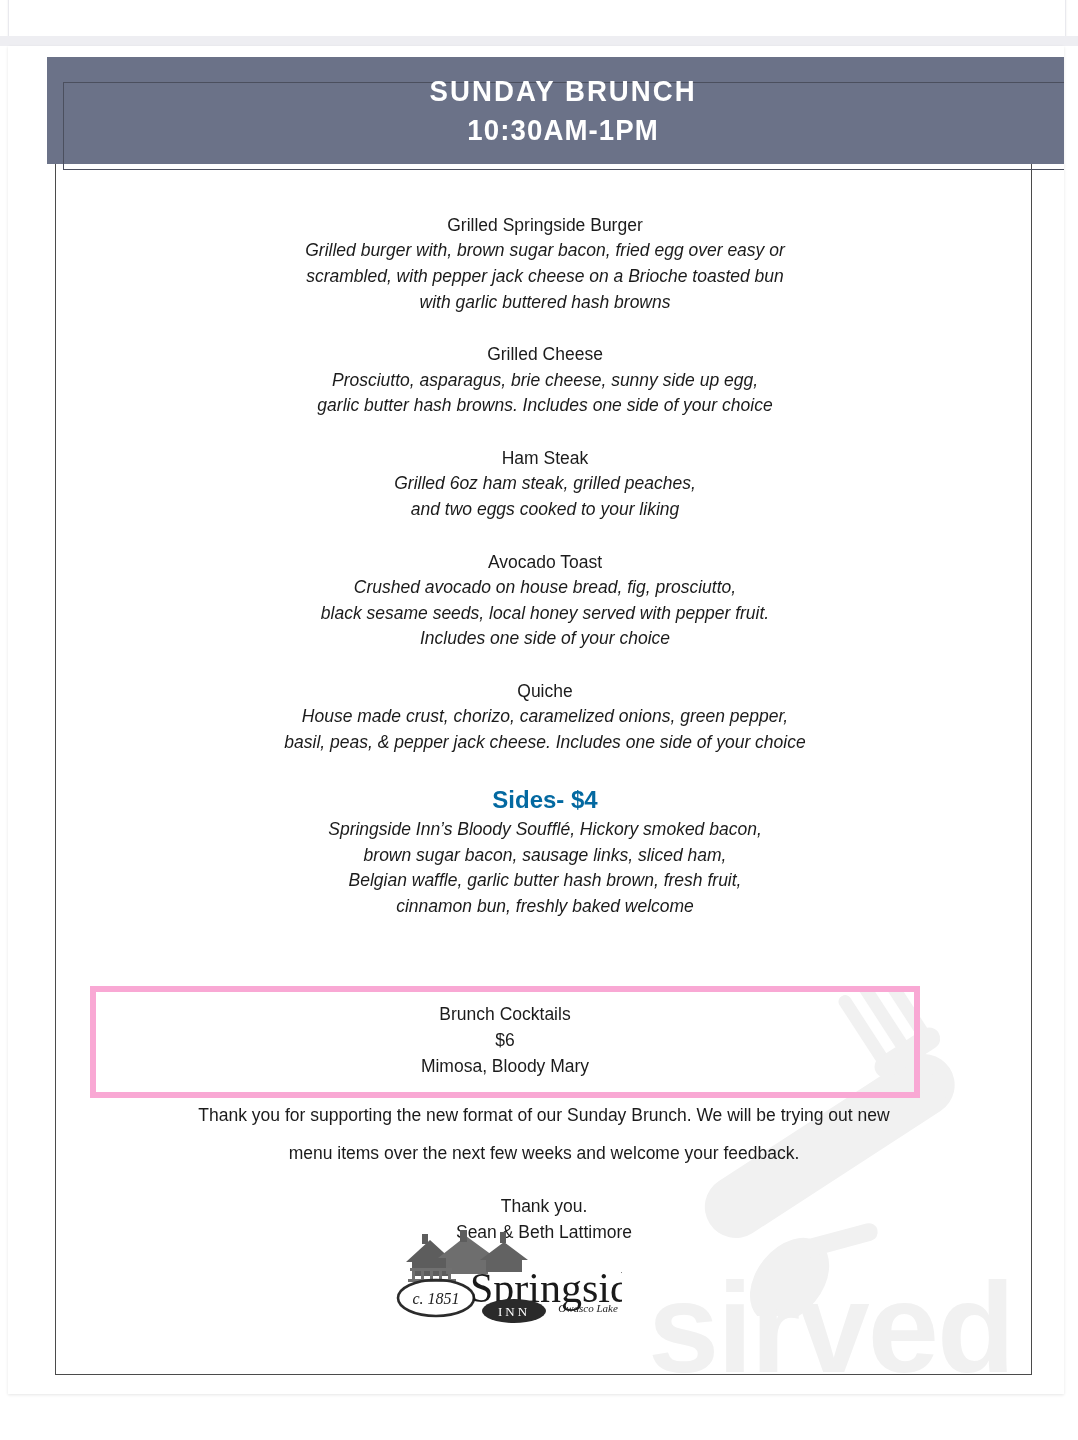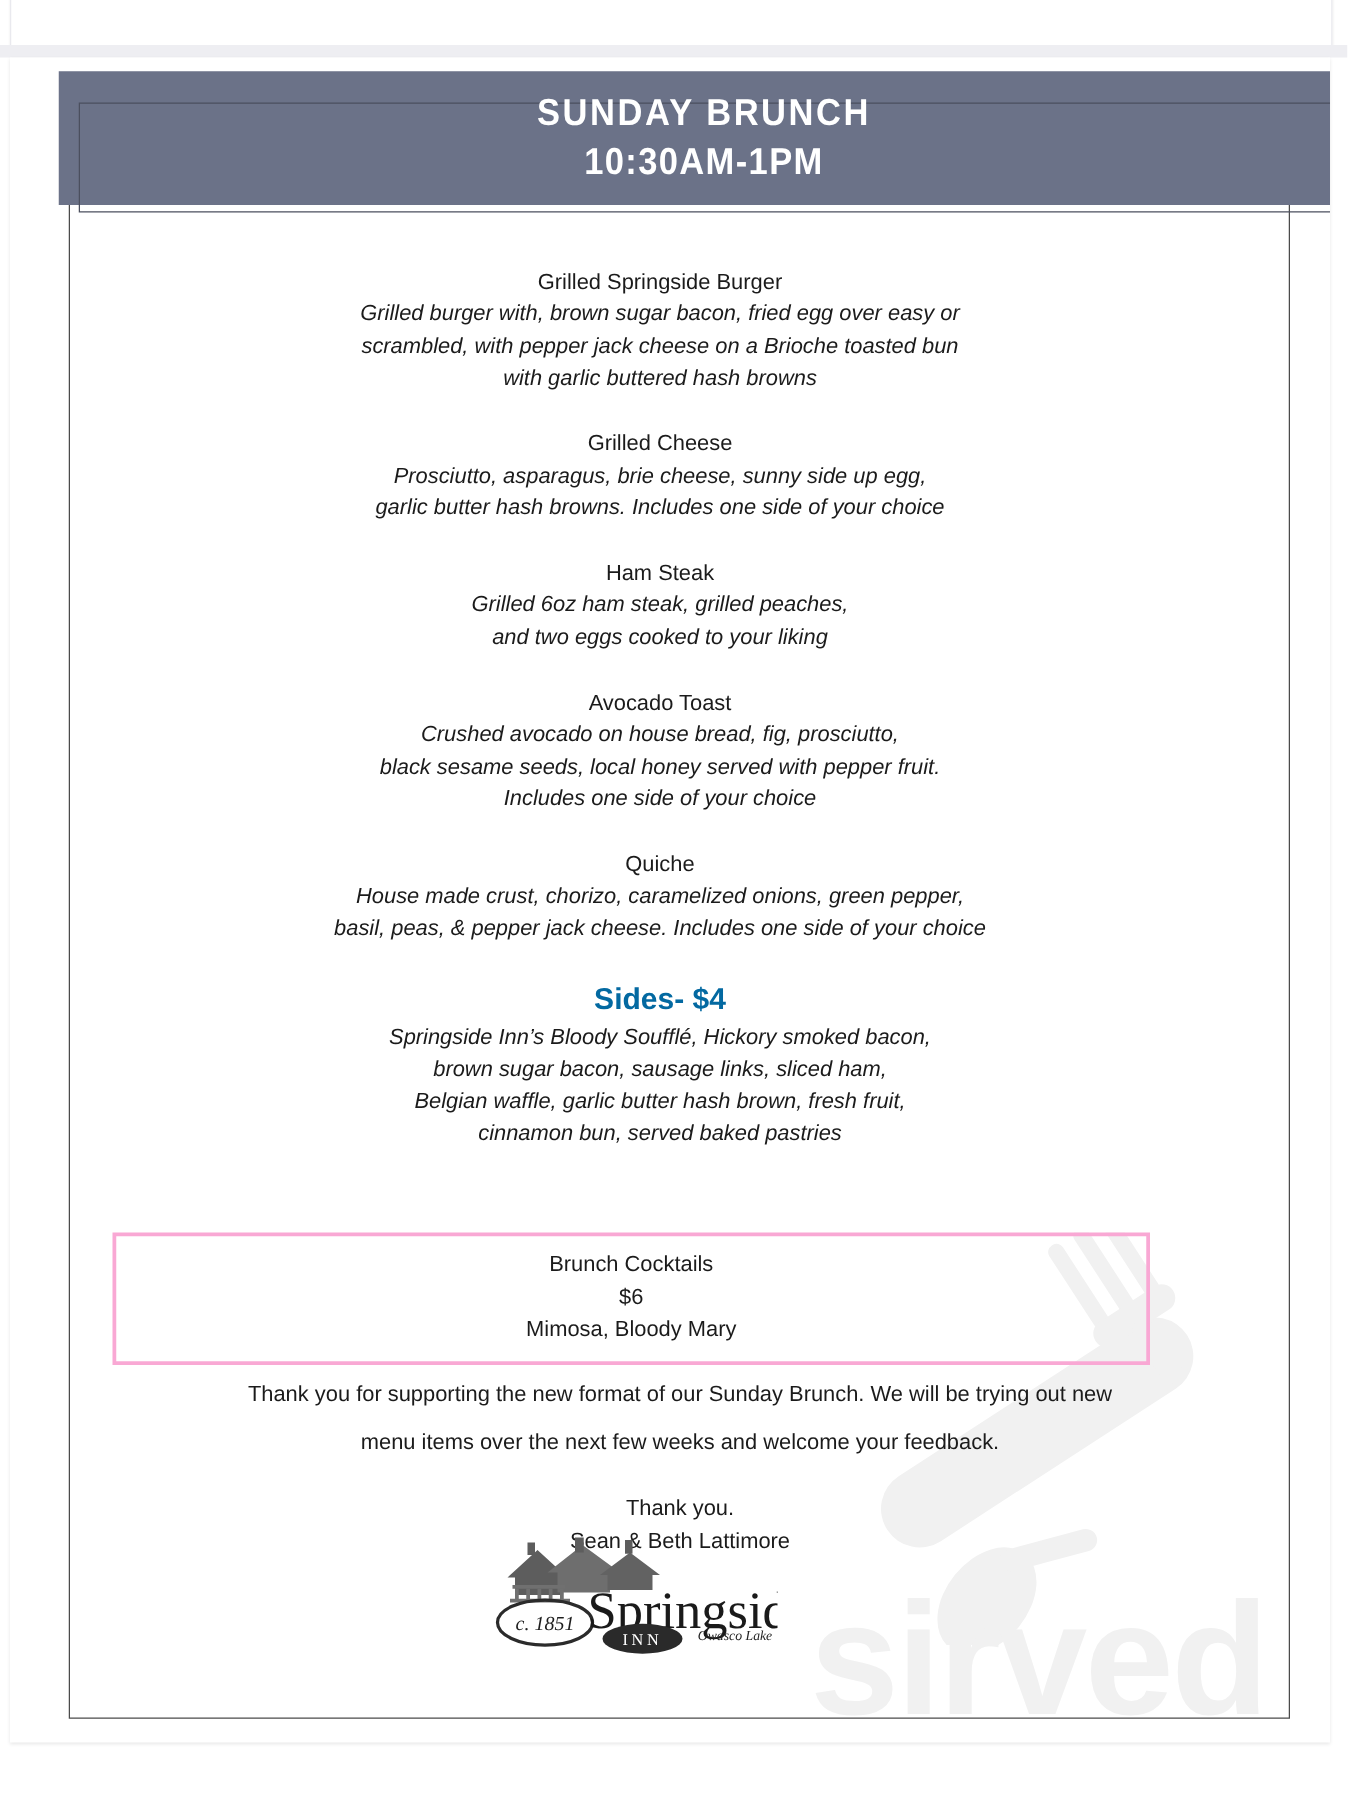--- a/index.html
+++ b/index.html
@@ -121,21 +121,21 @@
     font-family: "Liberation Sans", sans-serif;
     transform: scaleX(0.92);
   }
   .banner-line.sub {
     letter-spacing: 1.2px;
   }
 
   
   .content {
     position: absolute;
-    left: 32px;
+    left: 49px;
     top: 128px;
     width: 976px;
     z-index: 2;
     color: #1d1d1d;
   }
   .menu-items {
     margin-top: 38px;
   }
   .menu-item {
     text-align: center;
@@ -167,21 +167,21 @@
     margin-bottom: 3px;
     font-family: "Liberation Sans", sans-serif;
   }
 
   
   .cocktails-box {
     position: absolute;
     left: 82px;
     top: 940px;
     width: 830px;
-    border: 3px solid #f9a8d4;
+    border: 6px solid #f9a8d4;
     box-sizing: border-box;
     text-align: center;
     padding: 10px 0 12px 0;
     background: transparent;
     z-index: 2;
   }
   .cocktails-line {
     font-size: 17.5px;
     line-height: 1.48;
     color: #1b1b1b;
@@ -309,21 +309,21 @@
       </div>
 
     </div>
 
     <div class="sides">
       <div class="sides-heading">Sides- $4</div>
       <div class="item-desc">
         <div>Springside Inn’s Bloody Soufflé, Hickory smoked bacon,</div>
         <div>brown sugar bacon, sausage links, sliced ham,</div>
         <div>Belgian waffle, garlic butter hash brown, fresh fruit,</div>
-        <div>cinnamon bun, served baked pastries</div>
+        <div>cinnamon bun, freshly baked welcome</div>
       </div>
     </div>
   </div>
 
   <div class="cocktails-box">
     <div class="cocktails-line">Brunch Cocktails</div>
     <div class="cocktails-line">$6</div>
     <div class="cocktails-line">Mimosa, Bloody Mary</div>
   </div>
 

